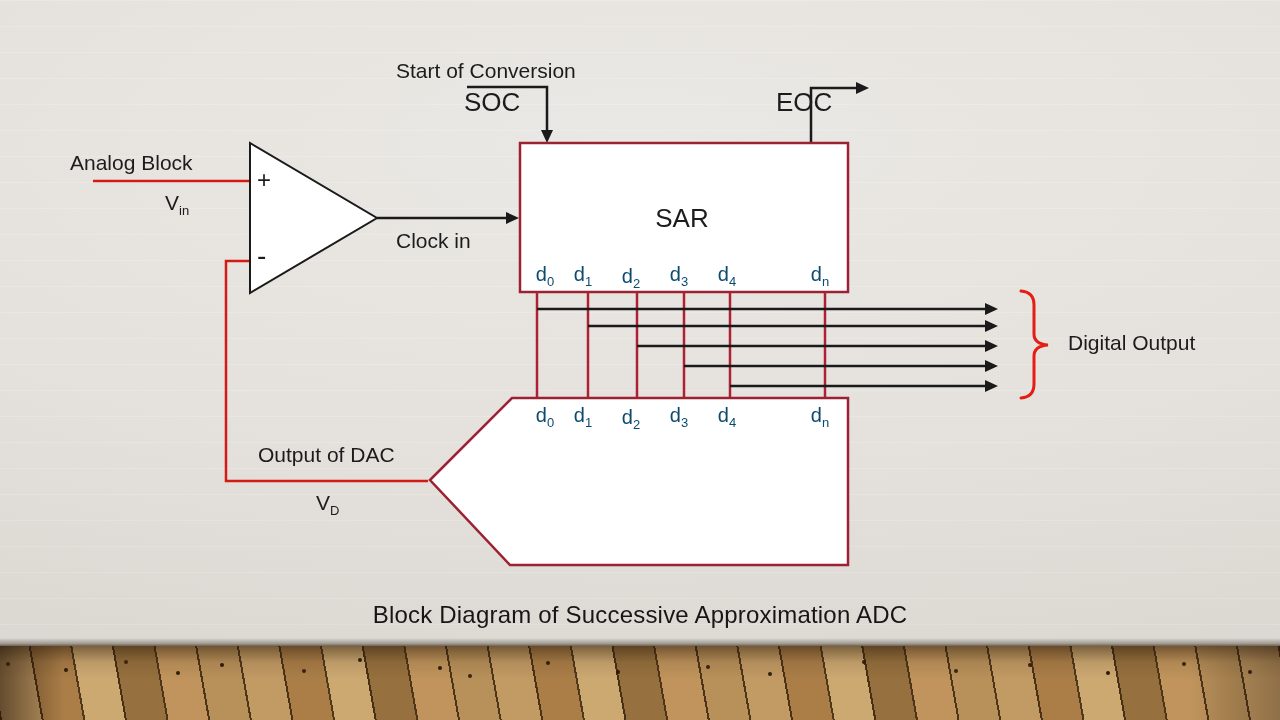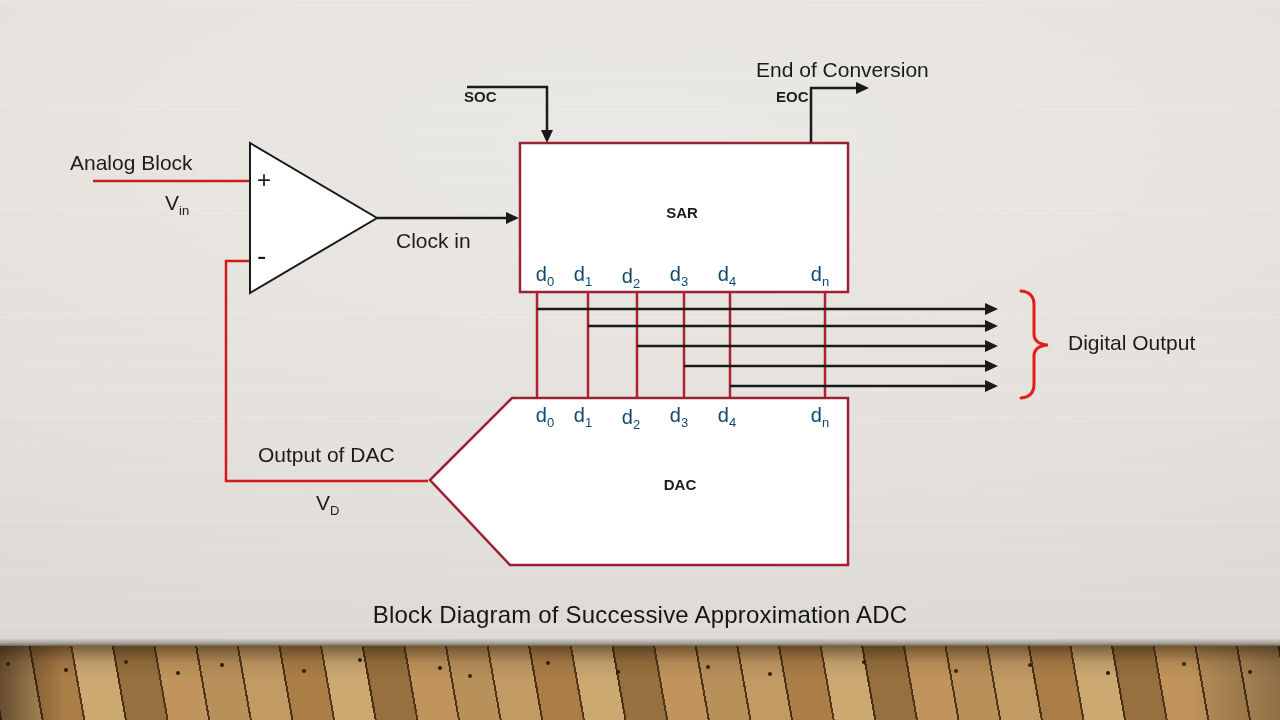--- a/index.html
+++ b/index.html
@@ -33,21 +33,21 @@
   .knots{position:absolute;left:6px;top:662px;width:4px;height:4px;border-radius:50%;background:#33200d;
     box-shadow:
       58px 6px 0 #2e1d0c, 118px -2px 0 #3a2511, 170px 9px 0 #31200e, 214px 1px 0 #2c1b0a,
       296px 7px 0 #38230f, 352px -4px 0 #311f0d, 432px 4px 0 #2e1d0c, 462px 12px 0 #3a2410,
       540px -1px 0 #33200d, 610px 8px 0 #2c1b0a, 700px 3px 0 #38230f, 762px 10px 0 #31200e,
       856px -2px 0 #2e1d0c, 948px 7px 0 #3a2511, 1022px 1px 0 #33200d, 1100px 9px 0 #2c1b0a,
       1176px 0px 0 #38230f, 1242px 8px 0 #31200e;
   }
   .label{position:absolute;color:#1c1c1c;white-space:nowrap;}
   .f21{font-size:21px;line-height:1.05;}
-  .f22{font-size:15px;line-height:1.05;font-weight:bold;}
+  .f22{font-size:26px;line-height:1.05;}
   .bit{position:absolute;width:36px;text-align:center;font-size:20px;color:#0c4a6e;}
   .bit sub{font-size:13px;vertical-align:-5px;}
   .sub{font-size:13px;vertical-align:-5px;}
   .center{text-align:center;}
   .title{
     position:absolute;left:0;top:601px;width:1280px;text-align:center;
     font-size:24px;color:#161616;letter-spacing:0.2px;
   }
   svg{position:absolute;left:0;top:0;}
 </style>
@@ -104,42 +104,41 @@
   </svg>
 
   <div class="label f21" style="left:70px;top:152px;">Analog Block</div>
   <div class="label f21" style="left:165px;top:192px;">
     <span>V</span><sub class="sub">in</sub>
   </div>
   <div class="label" style="left:257px;top:166px;font-size:24px;">+</div>
   <div class="label" style="left:257px;top:240px;font-size:28px;">-</div>
   <div class="label f21" style="left:376px;top:230px;margin-left:20px;">Clock in</div>
 
+  <div class="label f21" style="left:396px;top:60px;">Start of Conversion</div>
   <div class="label f22" style="left:464px;top:89px;">SOC</div>
 
-  <div class="label f21" style="left:756px;top:59px;">End of Conversion</div>
   <div class="label f22" style="left:776px;top:89px;">EOC</div>
 
   <div class="label f22 center" style="left:520px;top:205px;width:324px;">SAR</div>
 
   <div class="bit" style="left:527px;top:263px;"><span>d</span><sub>0</sub></div>
   <div class="bit" style="left:565px;top:263px;"><span>d</span><sub>1</sub></div>
   <div class="bit" style="left:613px;top:265px;"><span>d</span><sub>2</sub></div>
   <div class="bit" style="left:661px;top:263px;"><span>d</span><sub>3</sub></div>
   <div class="bit" style="left:709px;top:263px;"><span>d</span><sub>4</sub></div>
   <div class="bit" style="left:802px;top:263px;"><span>d</span><sub>n</sub></div>
 
   <div class="bit" style="left:527px;top:404px;"><span>d</span><sub>0</sub></div>
   <div class="bit" style="left:565px;top:404px;"><span>d</span><sub>1</sub></div>
   <div class="bit" style="left:613px;top:406px;"><span>d</span><sub>2</sub></div>
   <div class="bit" style="left:661px;top:404px;"><span>d</span><sub>3</sub></div>
   <div class="bit" style="left:709px;top:404px;"><span>d</span><sub>4</sub></div>
   <div class="bit" style="left:802px;top:404px;"><span>d</span><sub>n</sub></div>
 
-  <div class="label f22 center" style="left:530px;top:477px;width:300px;">DAC</div>
   <div class="label f21" style="left:258px;top:444px;">Output of DAC</div>
   <div class="label f21" style="left:316px;top:492px;">
     <span>V</span><sub class="sub">D</sub>
   </div>
 
   <div class="label f21" style="left:1068px;top:332px;">Digital Output</div>
 
   <div class="title">Block Diagram of Successive Approximation ADC</div>
 
 </div>

